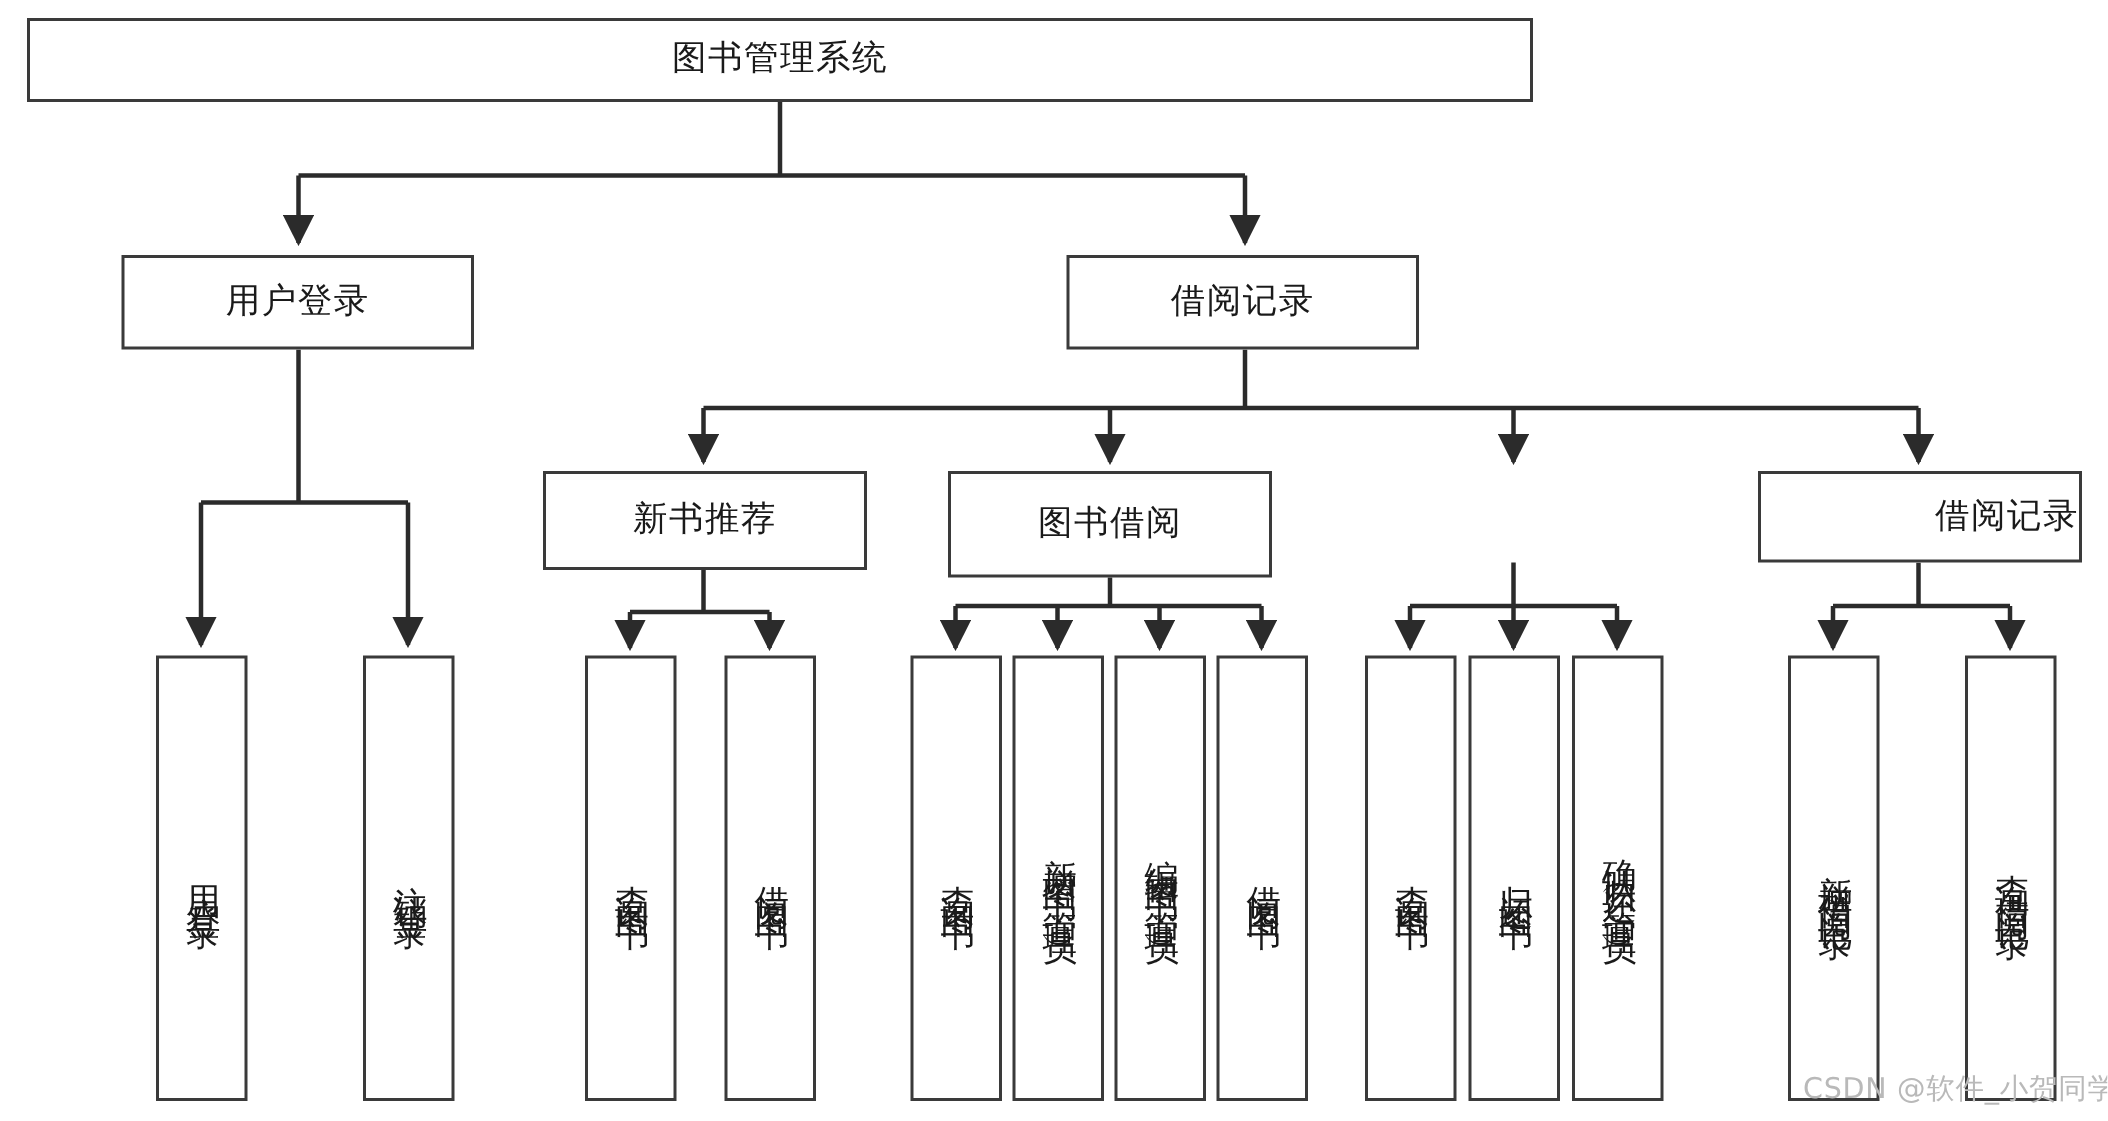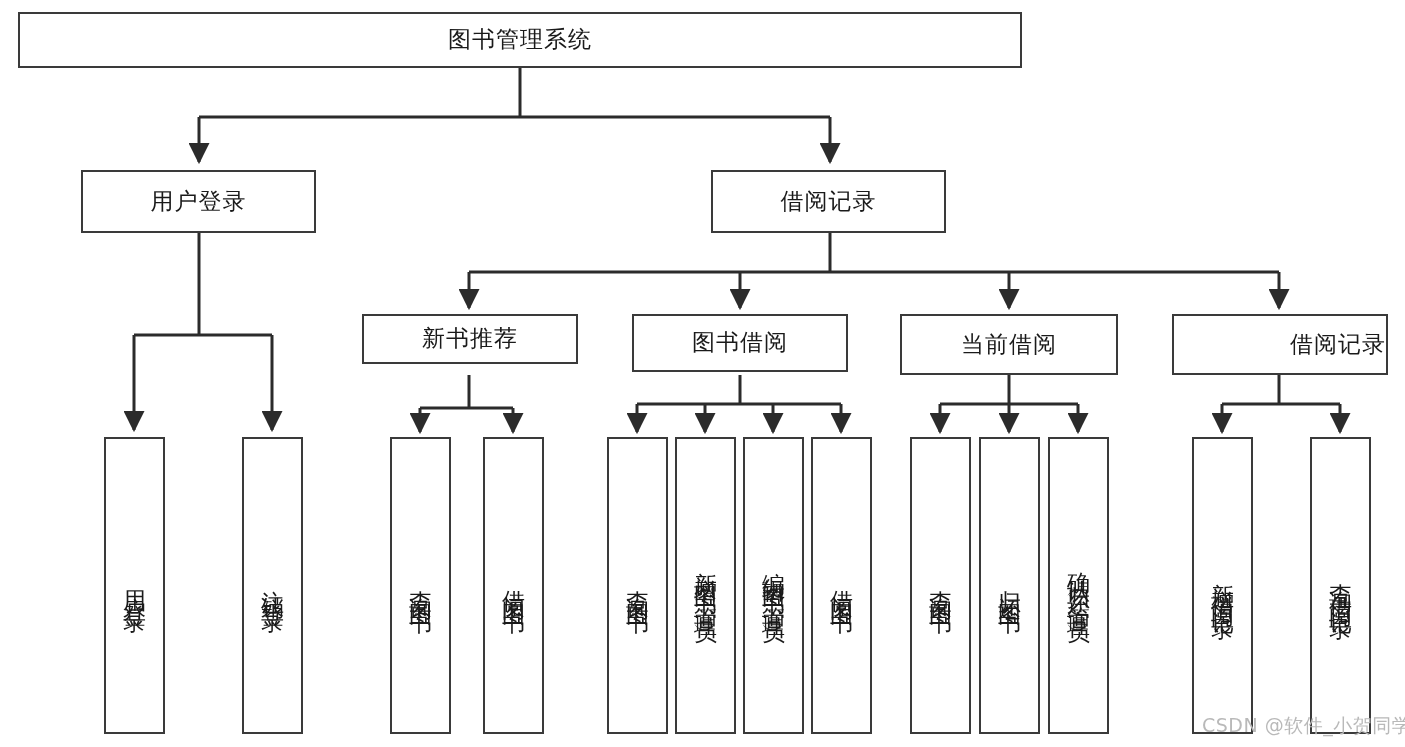--- a/index.html
+++ b/index.html
@@ -124,28 +124,25 @@
     <span>图书管理系统</span>
   </div>
 
   <div class="node horiz" style="left:81px; top:170px; width:235px; height:63px;">
     <span>用户登录</span>
   </div>
   <div class="node horiz" style="left:711px; top:170px; width:235px; height:63px;">
     <span>借阅记录</span>
   </div>
 
-  <div class="node horiz" style="left:362px; top:314px; width:216px; height:50px;justify-content:center;">
+  <div class="node horiz" style="left:362px; top:314px; width:216px; height:66px;justify-content:center;">
     <span>新书推荐</span>
   </div>
-  <div class="node horiz" style="left:632px; top:314px; width:216px; height:58px;text-align:center;">
+  <div class="node horiz" style="left:632px; top:314px; width:216px; height:71px;text-align:center;">
     <span>图书借阅</span>
-  </div>
-  <div class="node horiz" style="left:900px; top:314px; width:218px; height:61px;">
-    <span>当前借阅</span>
   </div>
   <div class="node horiz" style="left:1172px; top:314px; width:216px; height:61px;justify-content:flex-end;">
     <span>借阅记录</span>
   </div>
 
   <div class="node vert" style="left:104px; top:437px; width:61px; height:297px;">
     <span class="vtext">用户登录</span>
   </div>
   <div class="node vert" style="left:242px; top:437px; width:61px; height:297px;">
     <span class="vtext">注销登录</span>

